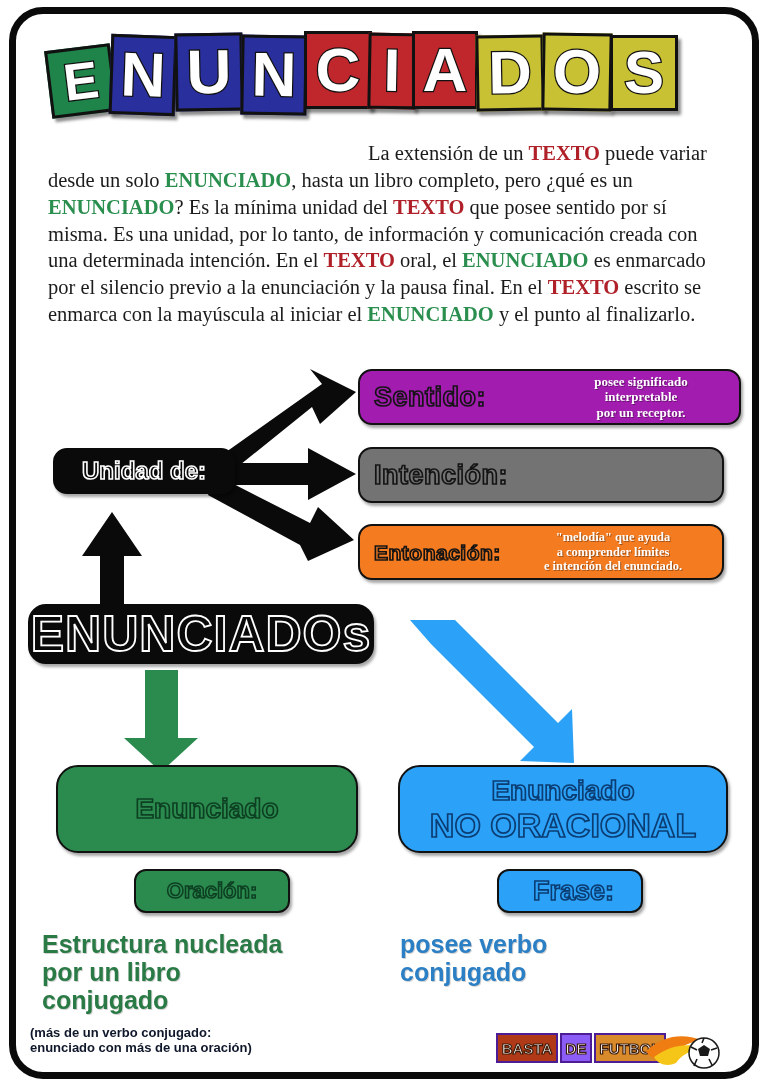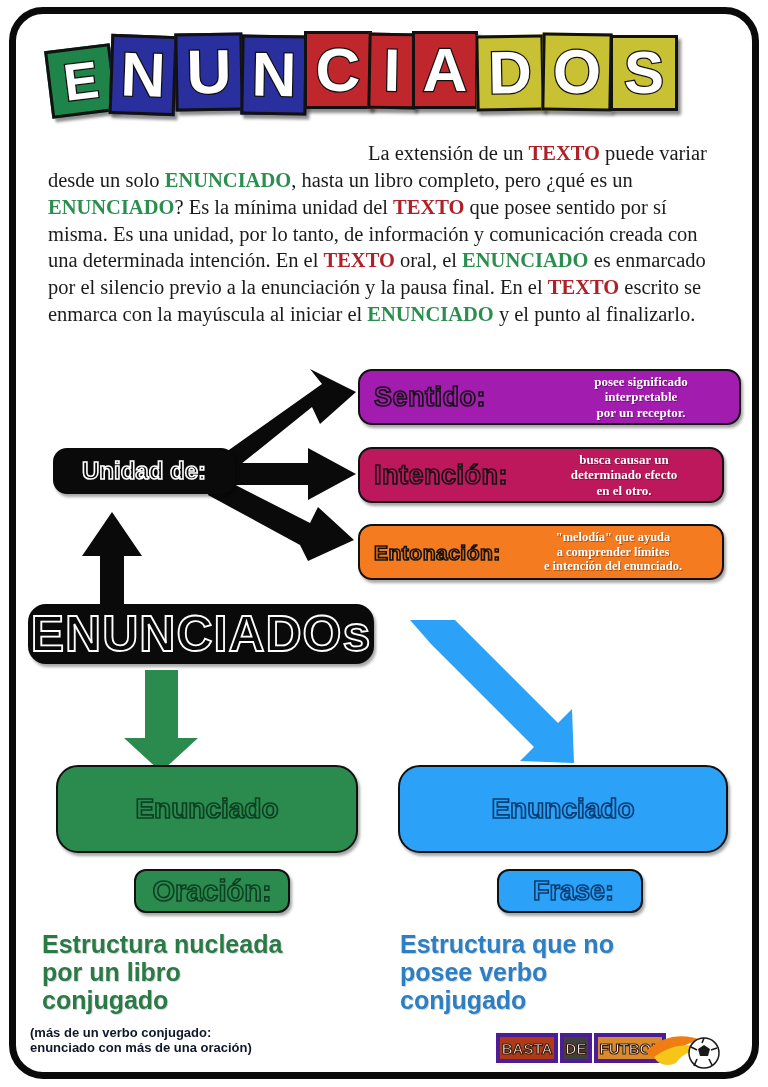--- a/index.html
+++ b/index.html
@@ -106,21 +106,21 @@
     font-weight: bold;
     color: #ffffff;
     font-size: 13px;
     line-height: 1.18;
     text-align: center;
     text-shadow: 1px 1px 0 rgba(0,0,0,0.35);
   }
 
   
   #box-sentido  { left: 358px; top: 369px; width: 383px; height: 56px; background: #a21caf; }
-  #box-intencion{ left: 358px; top: 447px; width: 366px; height: 56px; background: #be185d; }
+  #box-intencion{ left: 358px; top: 447px; width: 366px; height: 56px; background: #737373; }
   #box-entonacion{left: 358px; top: 524px; width: 366px; height: 56px; background: #f47b20; }
 
   #box-sentido .hollow, #box-intencion .hollow, #box-entonacion .hollow {
     position: absolute;
     left: 14px;
     font-size: 27px;
     color: transparent;
     -webkit-text-stroke: 1.7px #141414;
     letter-spacing: 0.5px;
   }
@@ -184,21 +184,21 @@
   }
   #box-no-oracional .l1 { font-size: 28px; }
   #box-no-oracional .l2 { font-size: 34px; margin-top: 3px; }
 
   
   #box-oracion {
     left: 134px; top: 869px; width: 156px; height: 44px;
     background: #2b8b4e; border-radius: 12px; justify-content: center;
   }
   #box-oracion .hollow {
-    font-size: 29px; color: transparent; -webkit-text-stroke: 1.6px #0d3f22;
+    font-size: 22px; color: transparent; -webkit-text-stroke: 1.6px #0d3f22;
   }
   #box-frase {
     left: 497px; top: 869px; width: 146px; height: 44px;
     background: #2ba1f7; border-radius: 12px; justify-content: center;
   }
   #box-frase .hollow {
     font-size: 27px; color: transparent; margin-left: 7px; -webkit-text-stroke: 1.6px #0b3c72;
   }
 
   
@@ -227,21 +227,21 @@
   
   #logo {
     position: absolute;
     left: 496px; top: 1027px;
     width: 226px; height: 46px;
   }
   .logo-tile {
     position: absolute;
     top: 6px;
     display: flex; align-items: center; justify-content: center;
-    border: 4px solid #4c1d95;
+    border: 2px solid #4c1d95;
     box-sizing: border-box;
   }
   .logo-tile span {
     font-family: "Liberation Sans", sans-serif;
     font-weight: bold; font-size: 15px;
     color: #ffffff;
     -webkit-text-stroke: 1.2px #3a1a08;
   }
 
   svg { display: block; }
@@ -325,25 +325,20 @@
       <span class="hollow">Sentido:</span>
       <div class="desc">
         <div>posee significado</div>
         <div>interpretable</div>
         <div>por un receptor.</div>
       </div>
     </div>
 
     <div class="rbox" id="box-intencion">
       <span class="hollow">Intención:</span>
-      <div class="desc">
-        <div>busca causar un</div>
-        <div>determinado efecto</div>
-        <div>en el otro.</div>
-      </div>
     </div>
 
     <div class="rbox" id="box-entonacion">
       <span class="hollow">Entonación:</span>
       <div class="desc">
         <div>"melodía" que ayuda</div>
         <div>a comprender límites</div>
         <div>e intención del enunciado.</div>
       </div>
     </div>
@@ -363,36 +358,36 @@
       <div>por un libro</div>
       <div>conjugado</div>
     </div>
     <div class="caption" id="cap-green-sub">
       <div>(más de un verbo conjugado:</div>
       <div>enunciado con más de una oración)</div>
     </div>
 
     <div class="rbox" id="box-no-oracional">
       <span class="hollow l1">Enunciado</span>
+      <span class="hollow l2">NO ORACIONAL</span>
     </div>
     <div class="rbox" id="box-frase">
       <span class="hollow">Frase:</span>
     </div>
     <div class="caption" id="cap-blue">
-      <div>Estructura que no</div>
       <div>posee verbo</div>
       <div>conjugado</div>
     </div>
   </div>
 
   <div id="logo">
       <div class="logo-tile" style="left: 98px; width: 72px; height: 30px; background: rgb(217, 138, 43);">
         <span>FUTBOL</span>
       </div>
-      <div class="logo-tile" style="left: 64px; width: 32px; height: 30px; background: #404040;">
+      <div class="logo-tile" style="left: 64px; width: 32px; height: 30px; background: #8b5cf6;">
         <span>DE</span>
       </div>
       <div class="logo-tile" style="left: 0px; width: 62px; height: 30px; background: rgb(176, 58, 24);">
         <span>BASTA</span>
       </div>
     <svg width="226" height="46" style="position:absolute;left:0;top:0;">
       <path d="M150 24 C168 8 186 6 206 13 C190 16 180 22 176 30 C168 36 156 34 150 24 Z" fill="#f07d12"></path>
       <path d="M158 30 C174 18 190 16 206 20 C192 24 184 30 180 36 C172 40 162 38 158 30 Z" fill="#f5c518"></path>
       <circle cx="208" cy="26" r="15" fill="#ffffff" stroke="#1a1a1a" stroke-width="1.5"></circle>
       <polygon points="208,18 214,22 212,29 204,29 202,22" fill="#1a1a1a"></polygon>

